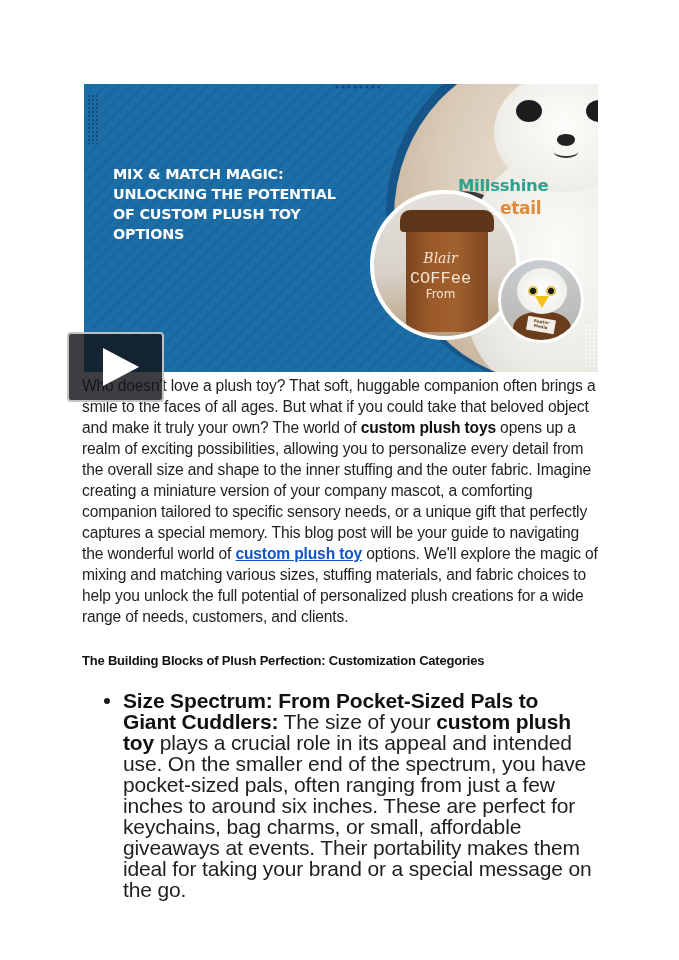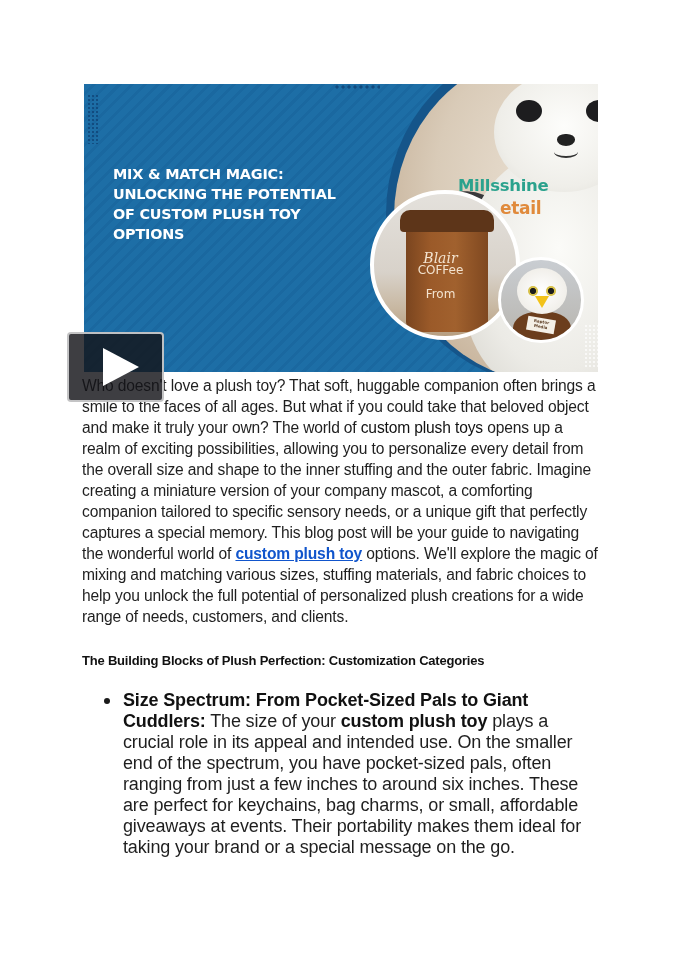--- a/index.html
+++ b/index.html
@@ -202,21 +202,21 @@
     }
     .cup-text {
       position: absolute;
       left: 32px;
       width: 69px;
       text-align: center;
       color: #f3e3cf;
       font-family: "DejaVu Sans", sans-serif;
     }
     .cup-text.blair { top: 56px; font-family: "DejaVu Serif", serif; font-style: italic; font-size: 14px; }
-    .cup-text.coffee { top: 69px; font-size: 12px; }
+    .cup-text.coffee { top: 75px; font-size: 17px; font-family: Liberation Mono, monospace; }
     .cup-text.shop { top: 93px; font-size: 12px; }
 
     
     .eagle-circle {
       position: absolute;
       left: 414px;
       top: 173px;
       width: 86px;
       height: 86px;
       border-radius: 50%;
@@ -312,42 +312,42 @@
       top: 375px;
       width: 520px;
     }
     .para {
       margin: 0;
       font-size: 15.6px;
       line-height: 21px;
       color: #1f1f1f;
       letter-spacing: -0.15px;
     }
-    .para b { font-weight: normal; color: #111; }
+    .para b { font-weight: bold; color: #111; }
     .para a {
       color: #1155cc;
       font-weight: bold;
       text-decoration: underline;
     }
     .section-heading {
       margin: 23px 0 0 0;
       font-size: 13px;
       line-height: 21px;
       font-weight: bold;
       color: #111;
       letter-spacing: -0.2px;
     }
     .bullets {
       list-style: none;
       margin: 19px 0 0 0;
       padding: 0 0 0 41px;
     }
     .bullet-item {
       position: relative;
-      font-size: 18px;
+      font-size: 21px;
       line-height: 21px;
       color: #1f1f1f;
       letter-spacing: -0.15px;
       width: 470px;
     }
     .bullet-dot {
       position: absolute;
       left: -19px;
       top: 8px;
       width: 6px;

